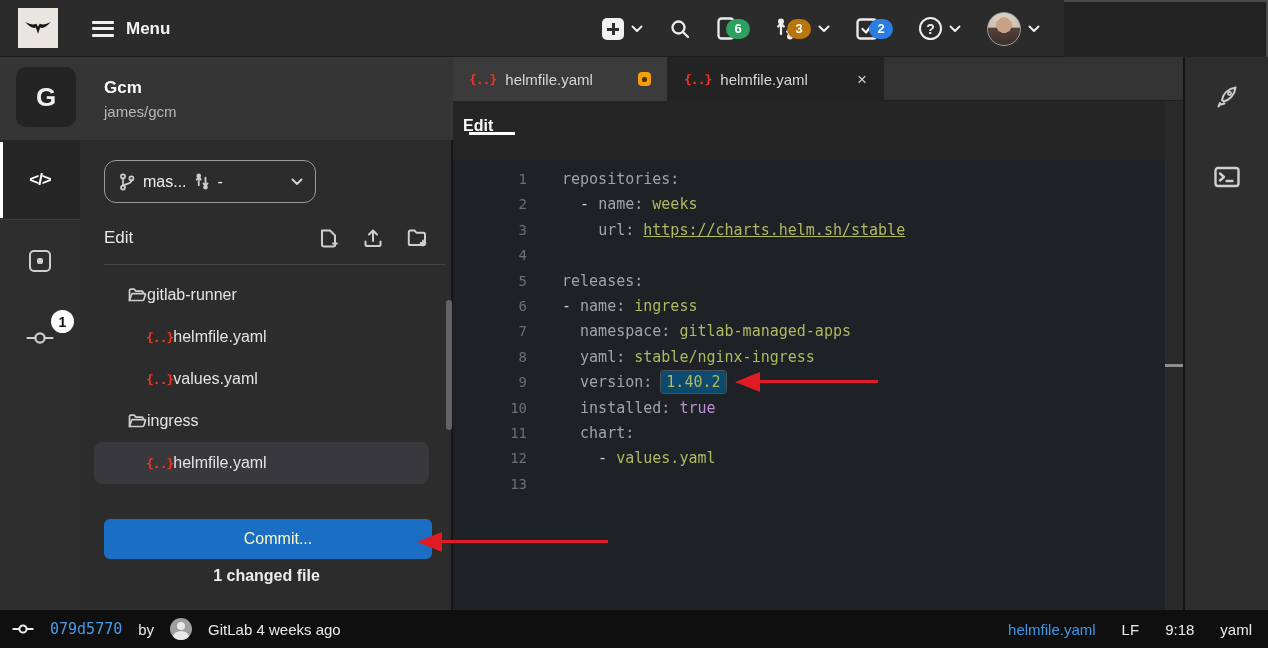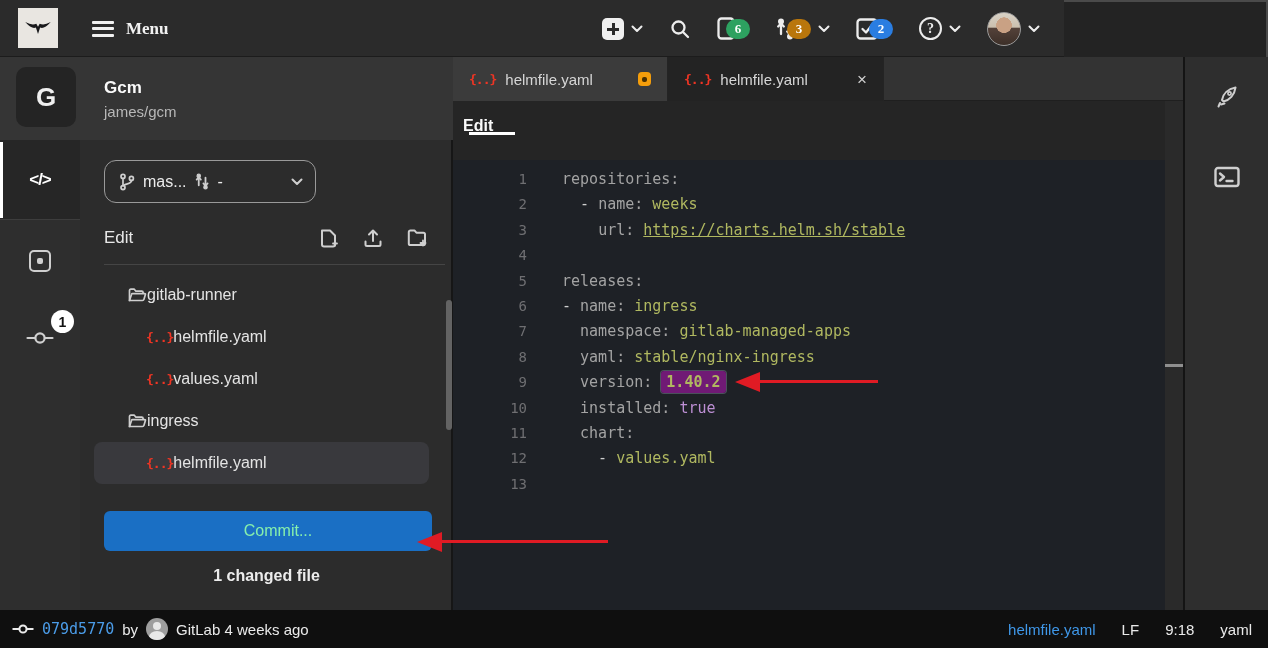--- a/index.html
+++ b/index.html
@@ -6,21 +6,21 @@
   html,body { background:#111; }
   body { font-family:"Liberation Sans", sans-serif; }
 
   .window {
     position:relative; width:1268px; height:648px; overflow:hidden;
     background:#232323; outline:2px solid #4a4a4a; outline-offset:-2px;
   }
 
   
   .navbar { position:absolute; left:0; top:0; width:1064px; height:57px;
-    background:#2b2b2b; border-bottom:1px solid #1c1c1c;font-family:Liberation Serif, serif; }
+    background:#2b2b2b; border-bottom:1px solid #1c1c1c; }
   .logo { position:absolute; left:18px; top:8px; width:40px; height:40px;
     background:#e9e6e1; display:flex; align-items:center; justify-content:center; }
   .nav-left { position:absolute; left:92px; top:0; height:57px; display:flex; align-items:center; gap:12px; }
   .hamburger { width:22px; height:16px; display:flex; flex-direction:column; justify-content:space-between; cursor:pointer; }
   .hamburger i { display:block; height:3px; background:#f0f0f0; border-radius:1px; }
   .menu-label { color:#f2f2f2; font-weight:bold; font-size:17px; }
   .nav-right { position:absolute; right:24px; top:0; height:57px; display:flex; align-items:center; }
   .nav-item { position:relative; display:flex; align-items:center; margin-left:26px; cursor:pointer; }
   .nav-item svg { display:block; }
   .chev { margin-left:7px; }
@@ -86,22 +86,22 @@
     font-size:16px; cursor:pointer; }
   .tree-row.folder { padding-left:48px; }
   .tree-row.file { padding-left:66px; }
   .tree-row.selected { background:#39393d; border-radius:8px; margin:0 22px 0 14px; }
   .tree-row.selected.file { padding-left:52px; }
   .braces { color:#ee3524; font-family:"DejaVu Sans Mono", monospace; font-weight:bold;
     font-size:13px; letter-spacing:-1px; }
   .tree-scroll { position:absolute; left:366px; top:160px; width:6px; height:130px;
     background:#636363; border-radius:3px; }
 
-  .commit-btn { position:absolute; left:24px; top:371px; width:328px; height:40px;
-    background:#1a6fc4; border:none; border-radius:6px; color:#86efac; font-size:16px; cursor:pointer;padding-left:20px; }
+  .commit-btn { position:absolute; left:24px; top:379px; width:328px; height:40px;
+    background:#1a6fc4; border:none; border-radius:6px; color:#fef9c3; font-size:16px; cursor:pointer;padding-left:20px; }
   .changed-files { position:absolute; left:0; width:373px; top:427px; text-align:center;
     color:#ececec; font-size:16px; font-weight:bold; }
 
   
   .editor { position:absolute; left:453px; top:57px; width:730px; height:553px; background:#1e2023; }
   .tabbar { position:absolute; left:0; top:0; width:730px; height:44px; background:#333333;
     border-bottom:1px solid #1f1f1f; display:flex; }
   .tab { height:44px; display:flex; align-items:center; gap:9px; padding:0 16px;
     font-size:15px; color:#d6d6d6; cursor:pointer; border-right:1px solid #242424; }
   .tab.inactive { background:#3b3b3b; width:215px; }
@@ -119,35 +119,35 @@
   .code { position:absolute; left:0; top:103px; width:712px; height:450px; background:#1e2126;
     padding-top:7px; font-family:"DejaVu Sans Mono", monospace; font-size:15px; cursor:text; }
   .code-row { display:flex; height:25.4px; line-height:25.4px; }
   .gutter { width:74px; flex:none; text-align:right; color:#6f6f72; font-size:14px; }
   .cline { padding-left:35px; white-space:pre; color:#d8d8d8; }
   .tk-key { color:#a3a3a3; }
   .tk-val { color:#b0b860; }
   .tk-plain { color:#cfcfcf; }
   .tk-bool { color:#bd8fd4; }
   .tk-link { color:#b0b860; text-decoration:underline; }
-  .tk-hl { color:#b0b860; background:#701a75; border-radius:3px; padding:2px 5px; box-shadow:0 0 0 1px #4a515b;font-weight:bold; }
+  .tk-hl { color:#b0b860; background:#0c4a6e; border-radius:3px; padding:2px 5px; box-shadow:0 0 0 1px #4a515b; }
 
   .editor-scrollstrip { position:absolute; left:712px; top:44px; width:18px; height:509px; background:#2a2a2a; }
   .editor-scrollthumb { position:absolute; left:0; top:263px; width:18px; height:3px; background:#8f8f8f; }
 
   
   .rail-divider { position:absolute; left:1183px; top:57px; width:2px; height:553px; background:#141414; }
   .right-rail { position:absolute; left:1185px; top:57px; width:83px; height:553px; background:#2e2e2e; }
   .rr-icon { position:absolute; left:27px; width:30px; height:30px; display:flex;
     align-items:center; justify-content:center; cursor:pointer; }
 
   
   .statusbar { position:absolute; left:0; top:610px; width:1268px; height:38px; background:#0f0f0f;
     display:flex; align-items:center; color:#eaeaea; font-size:15px; }
-  .sb-left { display:flex; align-items:center; gap:8px; padding-left:12px; }
+  .sb-left { display:flex; align-items:center; gap:16px; padding-left:12px; }
   .sb-hash { font-family:"DejaVu Sans Mono", monospace; color:#4b9ce8; font-size:15px; cursor:pointer; }
   .sb-avatar { width:22px; height:22px; border-radius:50%; background:#9e9e9e; position:relative; overflow:hidden; }
   .sb-avatar::before { content:""; position:absolute; left:7px; top:4px; width:8px; height:8px;
     border-radius:50%; background:#e8e8e8; }
   .sb-avatar::after { content:""; position:absolute; left:3px; top:13px; width:16px; height:12px;
     border-radius:50%; background:#e8e8e8; }
   .sb-right { margin-left:auto; display:flex; align-items:center; gap:26px; padding-right:16px; }
   .sb-file { color:#3f97e8; cursor:pointer; }
 
   

